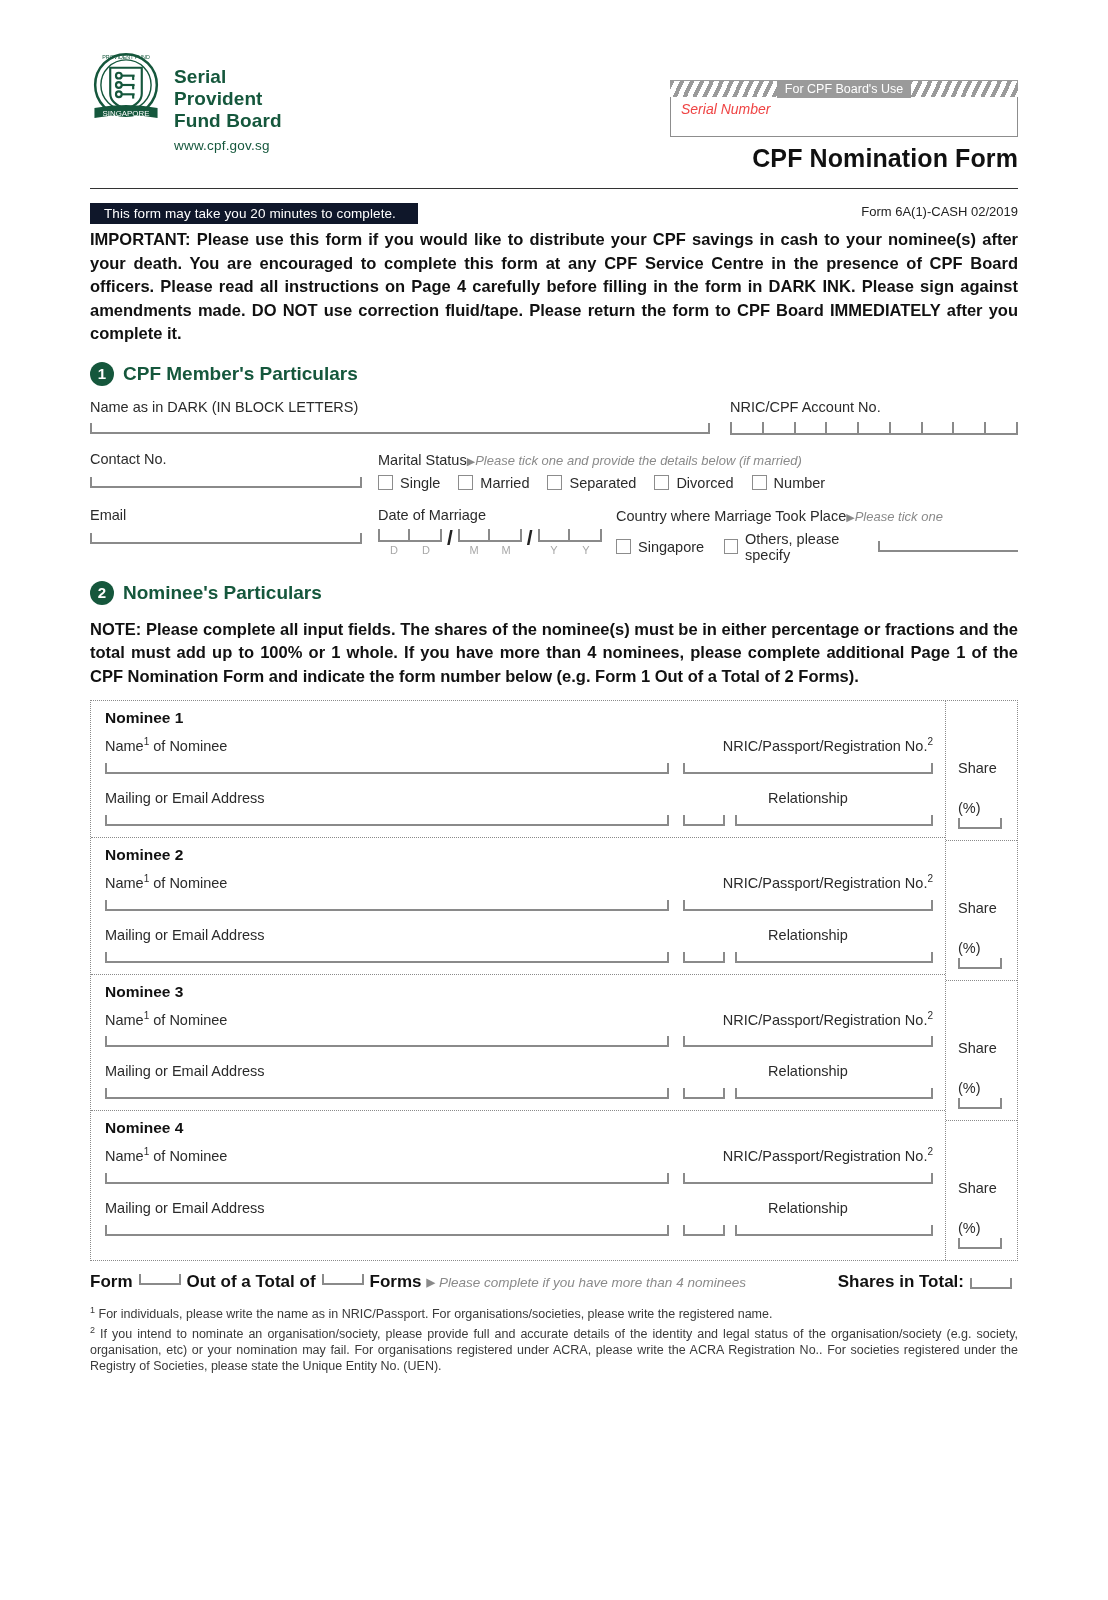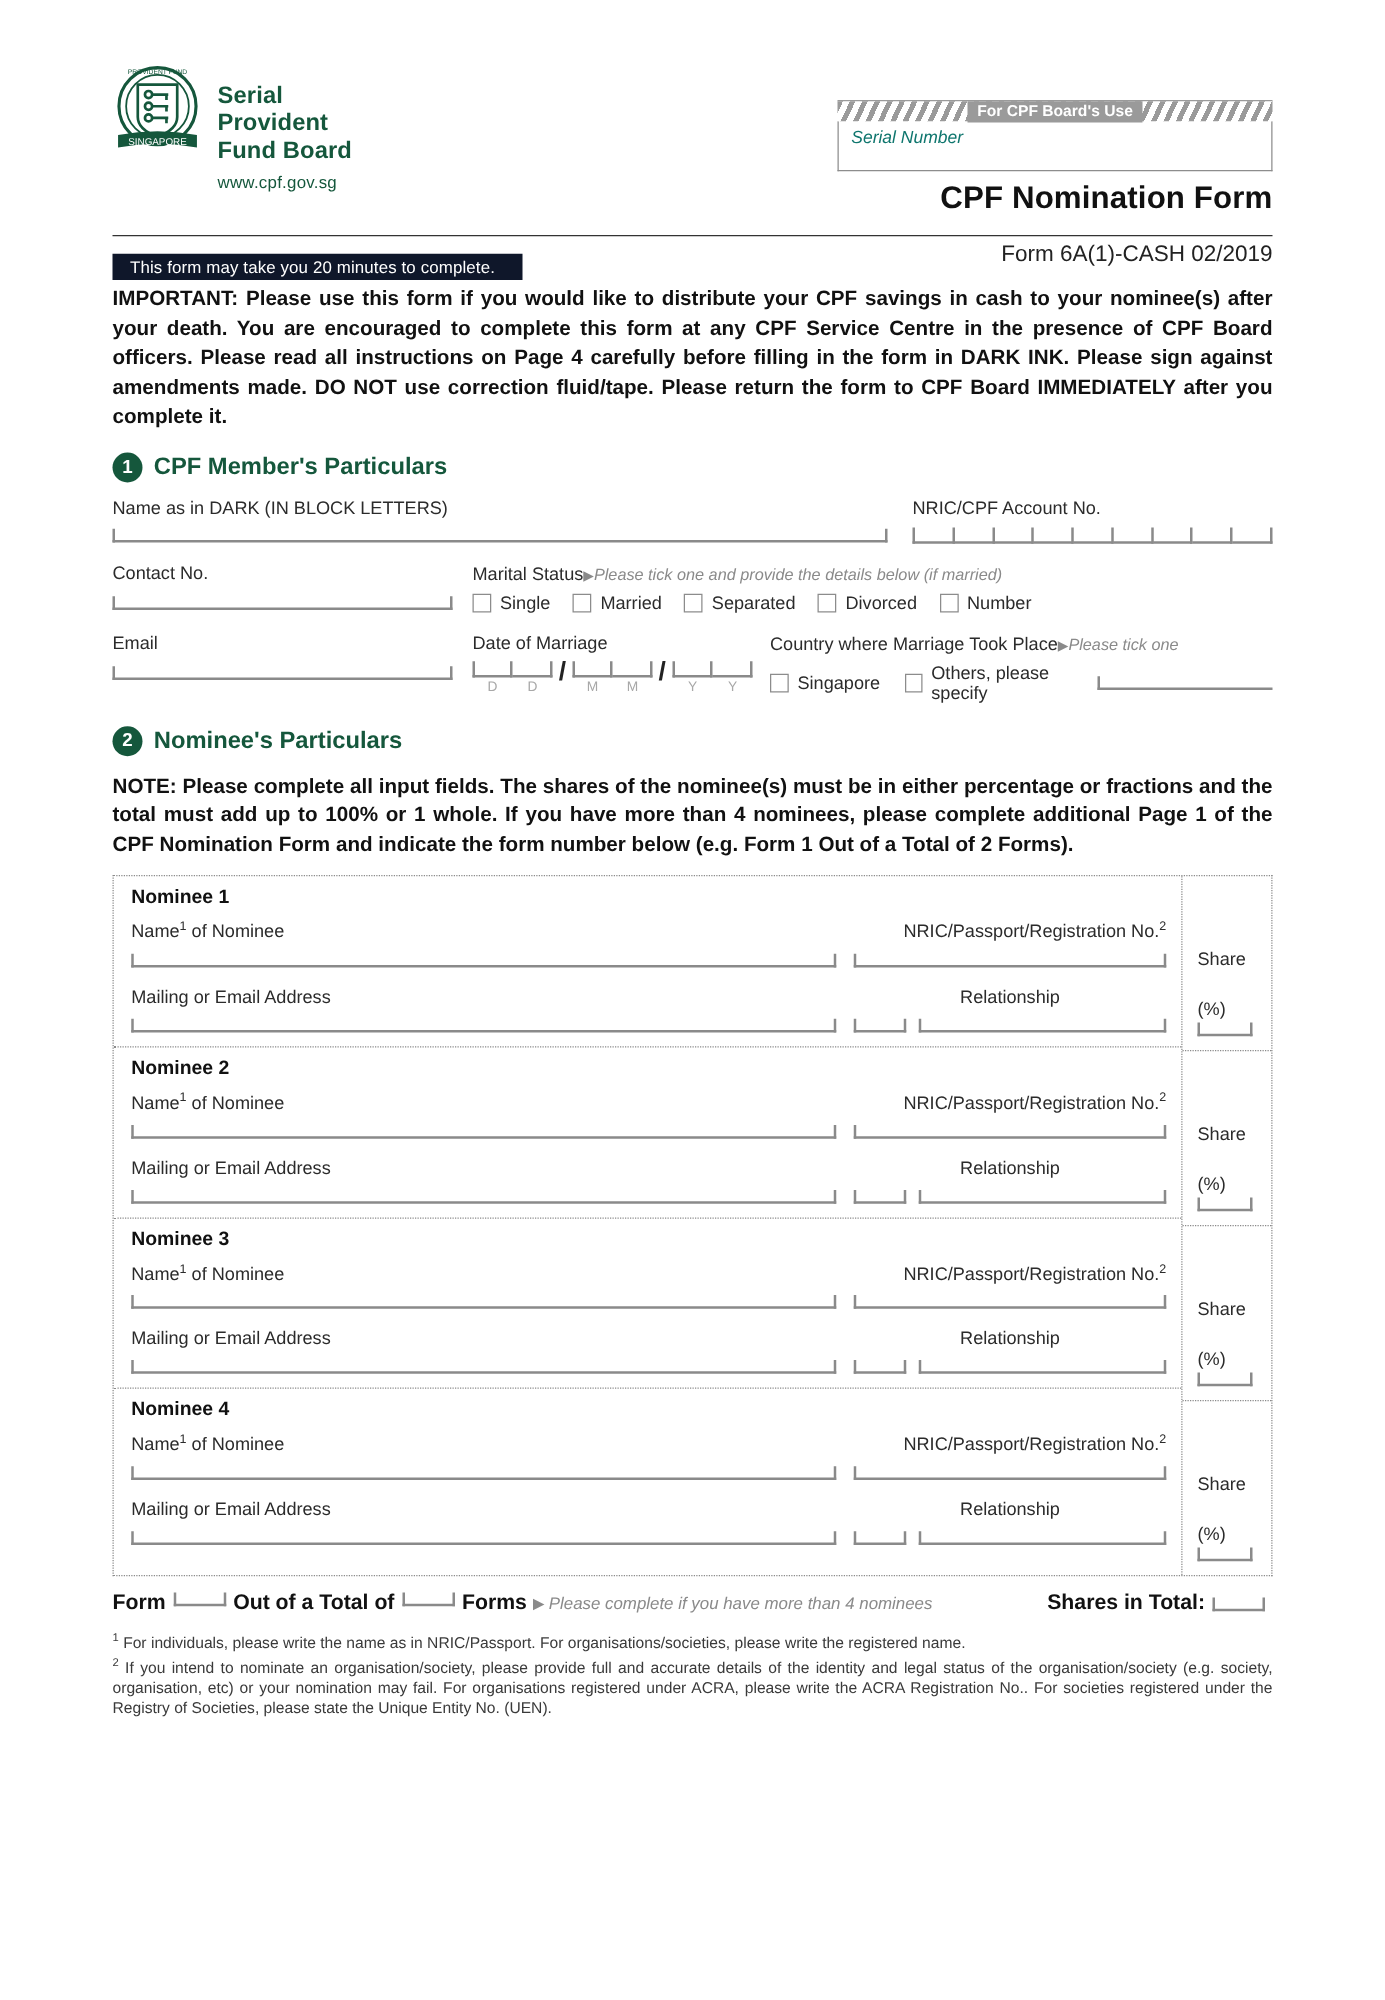--- a/index.html
+++ b/index.html
@@ -24,46 +24,46 @@
     font-weight: bold; font-size: 19px; line-height: 22px; color: #15573c;
     letter-spacing: .1px;
   }
   .logo-url { font-size: 13.5px; color: #15573c; margin-top: 6px; letter-spacing: .2px; }
 
   .board-use { position: absolute; right: 0; top: 28px; width: 348px; }
   .board-use-bar {
     position: relative; height: 17px; width: 100%;
     background: repeating-linear-gradient(115deg, #9a9a9a 0 4px, #ffffff 4px 9px);
     border-top: 1px solid #9a9a9a;
-    display: flex; align-items: center; justify-content: center; font-weight: bold;
+    display: flex; align-items: center; justify-content: center;
   }
   .board-use-bar span {
     background: #9a9a9a; color: #ffffff; font-size: 12.5px; padding: 1px 8px 2px 8px;
     white-space: nowrap; line-height: 14px;
   }
   .serial-box {
     border: 1px solid #8d8d8d; border-top: none; height: 40px;
-    font-style: italic; font-size: 14px; color: #0f766e;
+    font-style: italic; font-size: 14px; color: #ef4444;
     padding: 4px 0 16px 10px;
   }
   .form-title {
     position: absolute; right: 0; top: 92px;
     font-size: 25px; font-weight: bold; color: #111; letter-spacing: .1px;
   }
 
   
   .strip-row { margin: 6px 90px 0 90px; position: relative; height: 26px; }
   .strip-rule { position: absolute; left: 0; right: 0; top: 0; border-top: 1.6px solid #333; }
   .green-strip {
     position: absolute; left: 0; top: 15px; height: 21px; width: 328px;
     background: #0f172a; color: #ffffff; font-size: 13.5px;
     display: flex; align-items: center; padding-left: 14px; letter-spacing: .1px;
   }
   .form-code {
-    position: absolute; right: 0; top: 5px; font-size: 18px; color: #222;
+    position: absolute; right: 0; top: 16px; font-size: 13px; color: #222;
   }
 
   
   .important {
     margin: 14px 90px 0 90px;
     font-size: 16.5px; font-weight: bold; line-height: 23.5px;
     text-align: justify; color: #111;
   }
 
   

